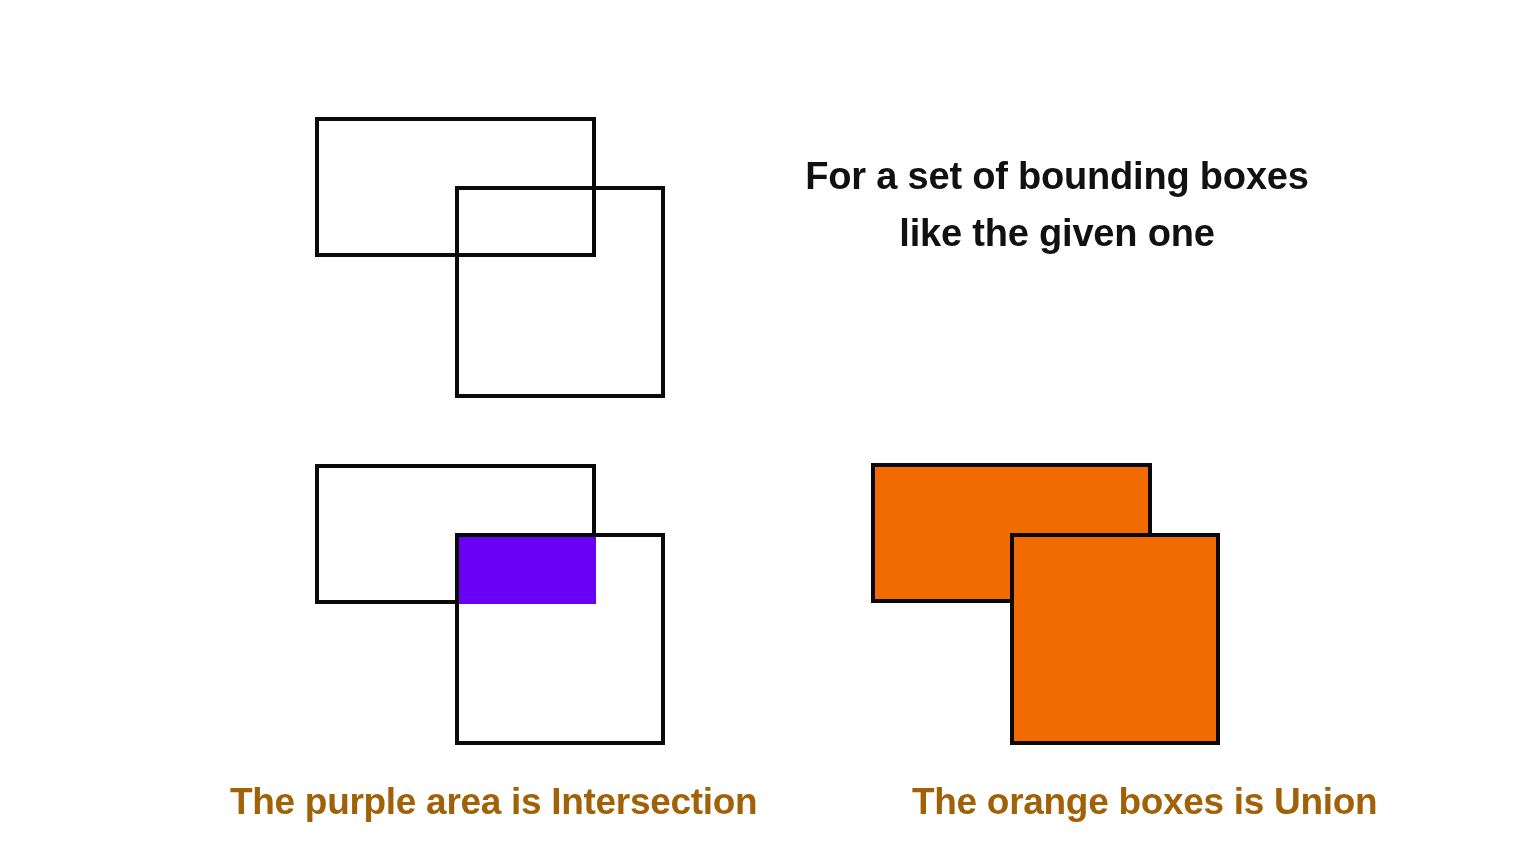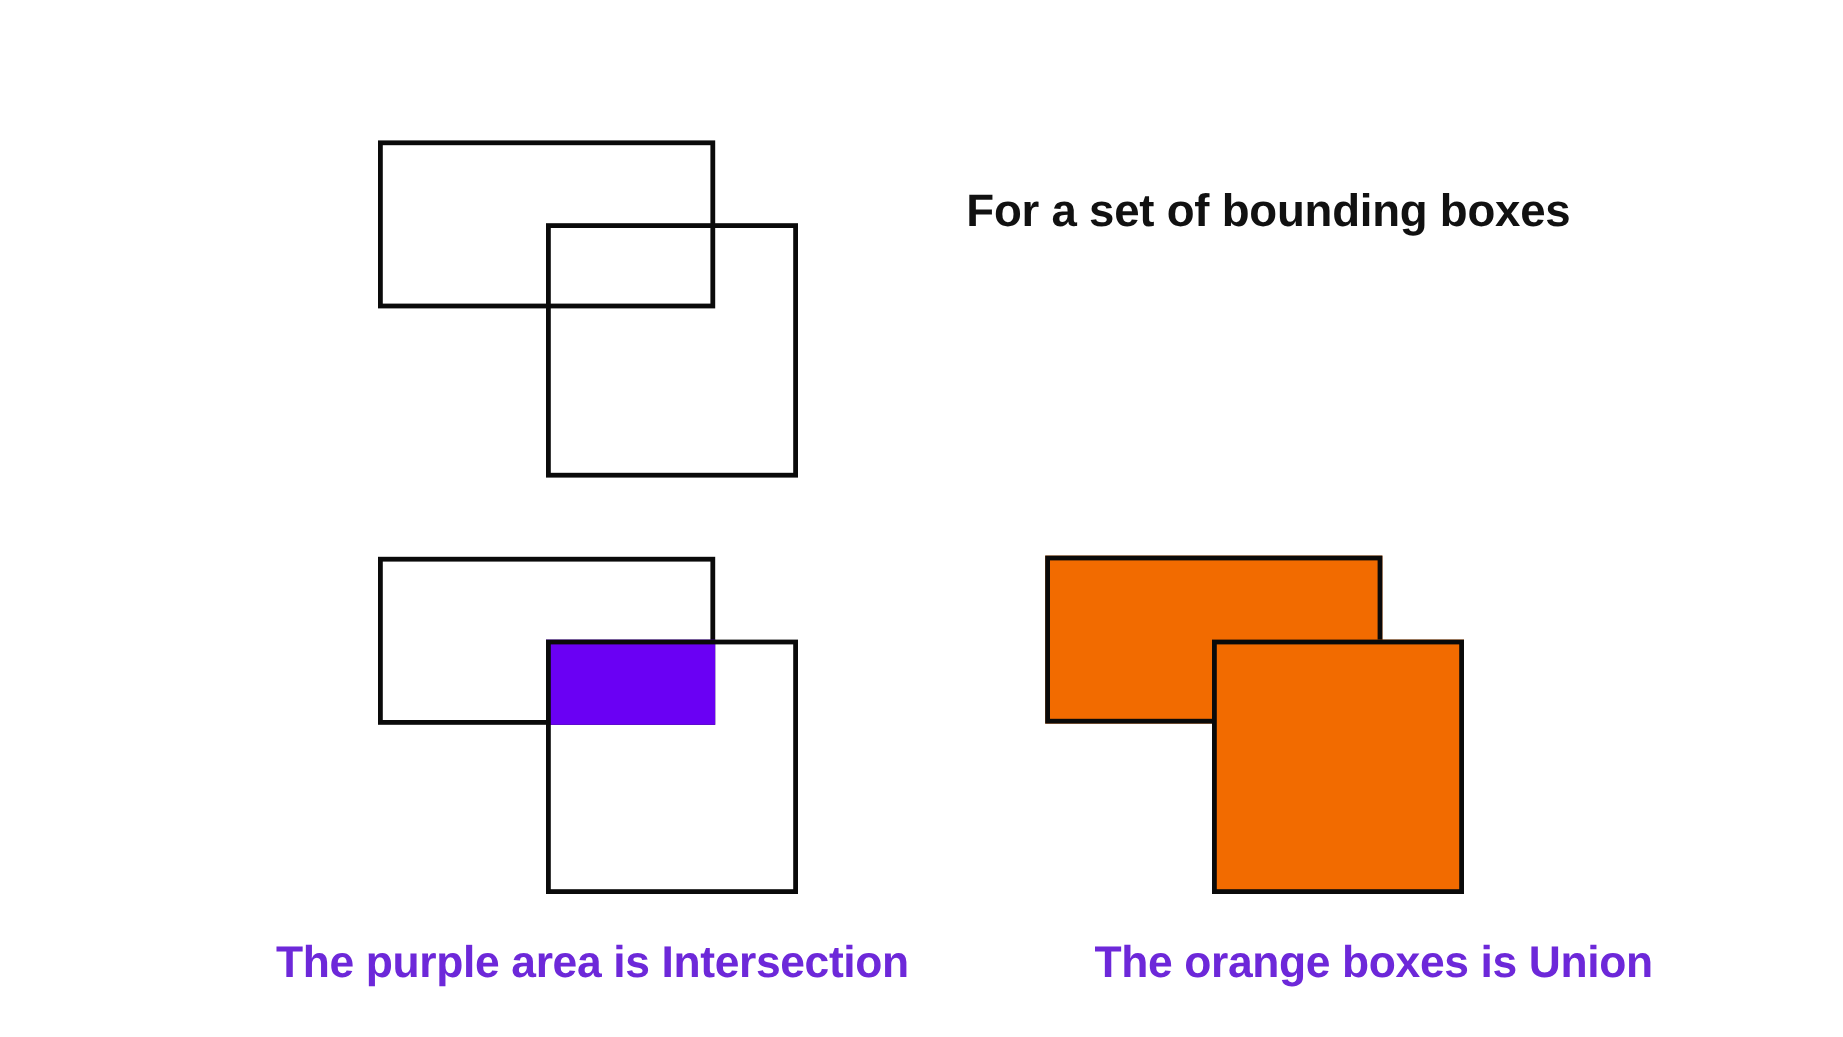--- a/index.html
+++ b/index.html
@@ -55,40 +55,41 @@
     letter-spacing: -0.2px;
     text-align: center;
     white-space: nowrap;
   }
   .headline .line {
     display: block;
   }
 
   .caption {
     position: absolute;
-    color: #6d28d9;
+    color: #a16207;
     font-weight: bold;
     font-size: 37px;
     line-height: 44px;
     letter-spacing: -0.3px;
     white-space: nowrap;
   }
 </style>
 </head>
 <body>
 
 <div class="canvas">
 
   <div class="figure" style="left:0px; top:0px; width:760px; height:430px;">
     <div class="box" style="left:315px; top:117px; width:281px; height:140px;"></div>
     <div class="box" style="left:455px; top:186px; width:210px; height:212px;"></div>
   </div>
 
   <div class="headline" style="left:757px; top:148px; width:600px;">
     <span class="line">For a set of bounding boxes</span>
+    <span class="line">like the given one</span>
   </div>
 
   <div class="figure" style="left:0px; top:0px; width:760px; height:864px;">
 
     <div class="box" style="left:315px; top:464px; width:281px; height:140px;"></div>
 
     <div class="intersection-fill" style="left:455px; top:533px; width:141px; height:71px;"></div>
 
     <div class="box" style="left:455px; top:533px; width:210px; height:212px;"></div>
   </div>

